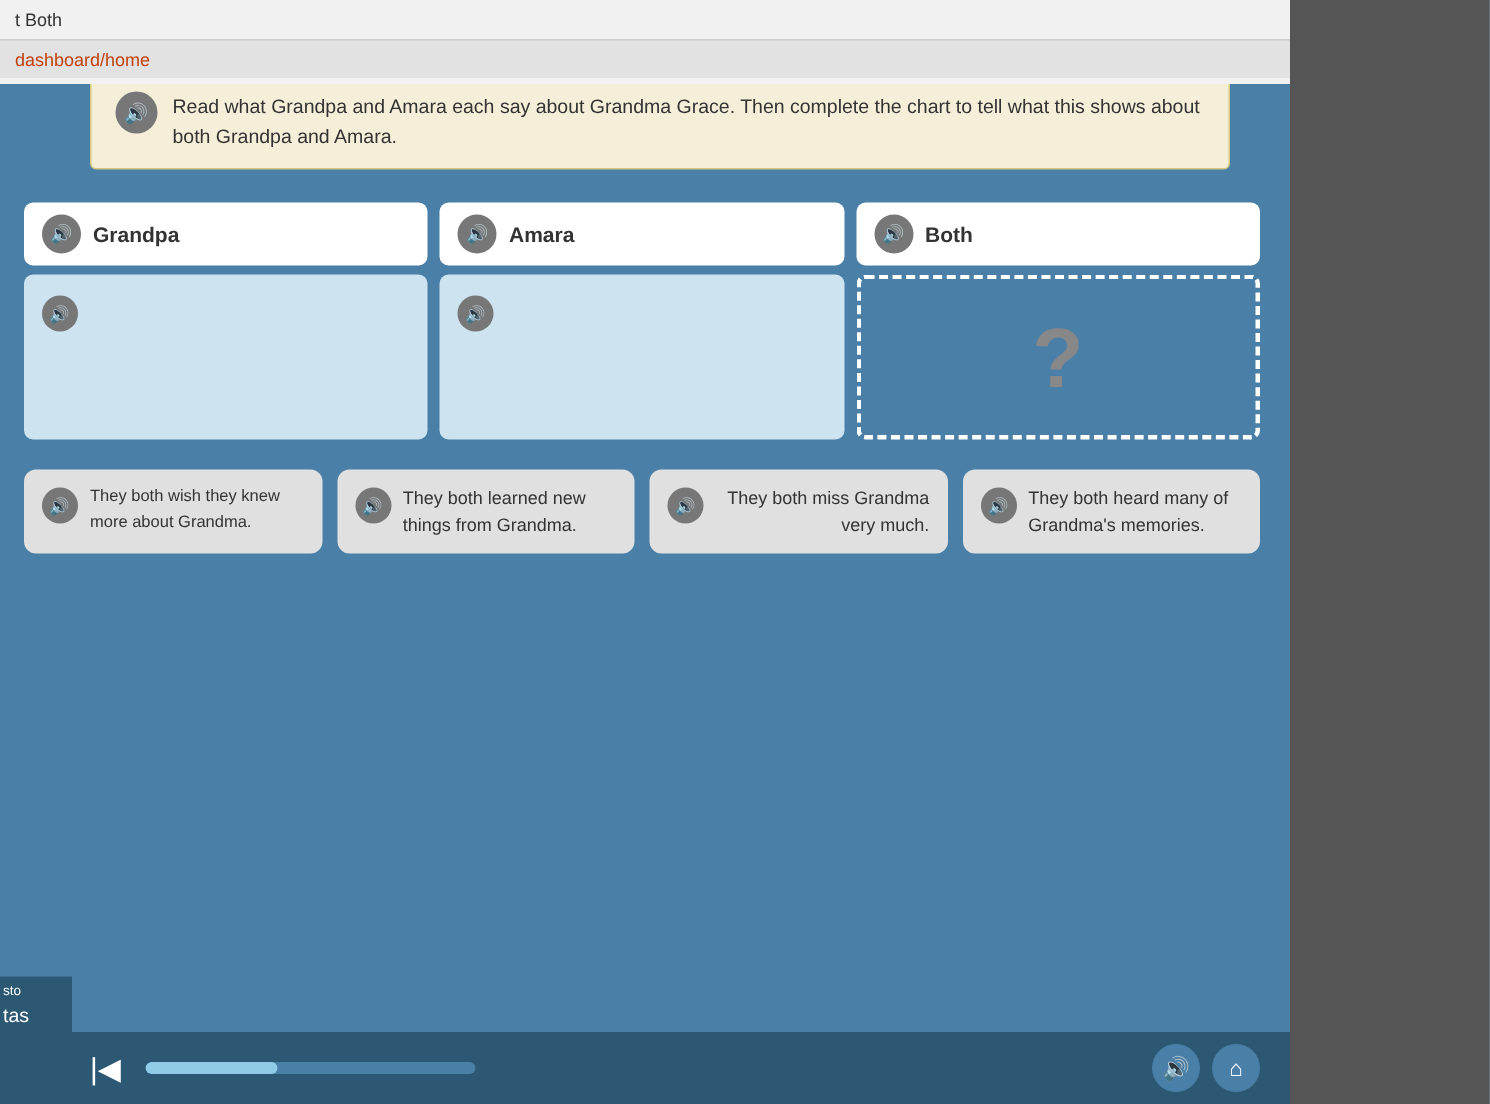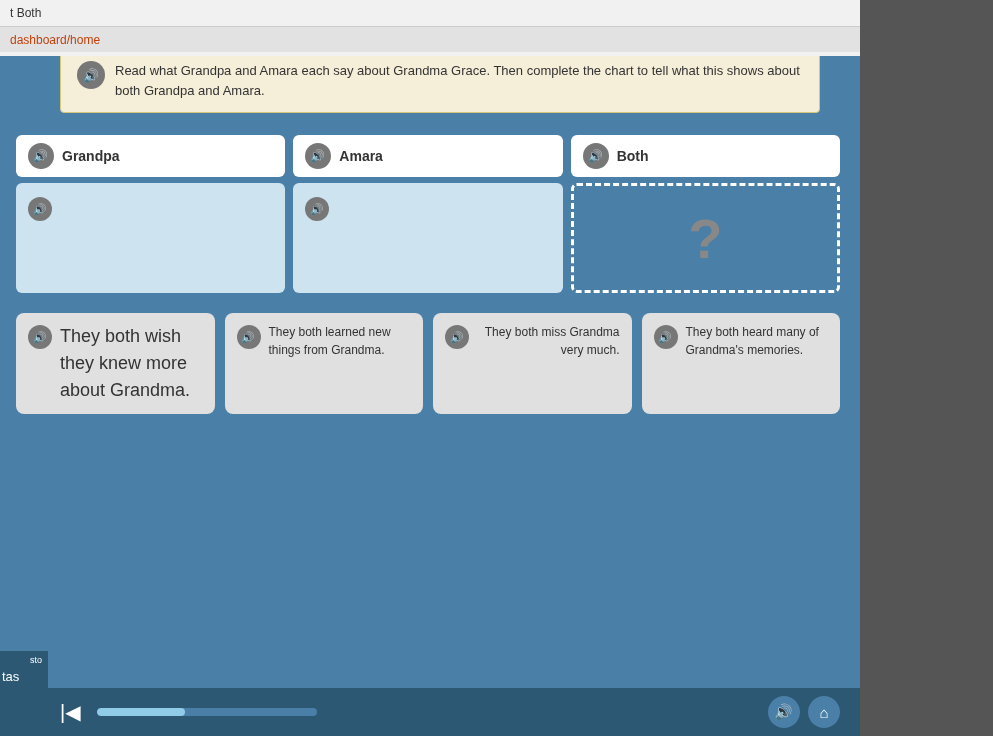--- a/index.html
+++ b/index.html
@@ -89,21 +89,21 @@
         </div>
 
       </div>
 
       <div style="margin-top:20px;display:flex;gap:10px;">
 
         <div style="background:#e0e0e0;border-radius:8px;padding:10px 12px;display:flex;align-items:flex-start;gap:8px;flex:1;cursor:pointer;">
           <div style="background:#777;border-radius:50%;width:24px;height:24px;display:flex;align-items:center;justify-content:center;cursor:pointer;flex-shrink:0;margin-top:2px;">
             <span style="color:white;font-size:11px;">🔊</span>
           </div>
-          <span style="font-size:18px;color:#333;line-height:1.5;">They both wish they knew more about Grandma.</span>
+          <span style="font-size:11px;color:#333;line-height:1.5;">They both wish they knew more about Grandma.</span>
         </div>
 
         <div style="background:#e0e0e0;border-radius:8px;padding:10px 12px;display:flex;align-items:flex-start;gap:8px;flex:1;cursor:pointer;">
           <div style="background:#777;border-radius:50%;width:24px;height:24px;display:flex;align-items:center;justify-content:center;cursor:pointer;flex-shrink:0;margin-top:2px;">
             <span style="color:white;font-size:11px;">🔊</span>
           </div>
           <span style="font-size:12px;color:#333;line-height:1.5;">They both learned new things from Grandma.</span>
         </div>
 
         <div style="background:#e0e0e0;border-radius:8px;padding:10px 12px;display:flex;align-items:flex-start;gap:8px;flex:1;cursor:pointer;">
@@ -137,17 +137,17 @@
       <div style="background:#4a7fa8;border-radius:50%;width:32px;height:32px;display:flex;align-items:center;justify-content:center;cursor:pointer;">
         <span style="color:white;font-size:15px;">🔊</span>
       </div>
       <div style="background:#4a7fa8;border-radius:50%;width:32px;height:32px;display:flex;align-items:center;justify-content:center;cursor:pointer;">
         <span style="color:white;font-size:15px;">⌂</span>
       </div>
     </div>
   </div>
 
   <div style="position:absolute;left:0;bottom:48px;width:48px;background:#2c5873;padding:4px 2px;display:flex;flex-direction:column;gap:4px;">
-    <div style="color:white;font-size:9px;margin-left:28px;">sto</div>
+    <div style="color:white;font-size:9px;">sto</div>
     <div style="color:white;font-size:13px;">tas</div>
   </div>
 
 </div>
 
 </body></html>

